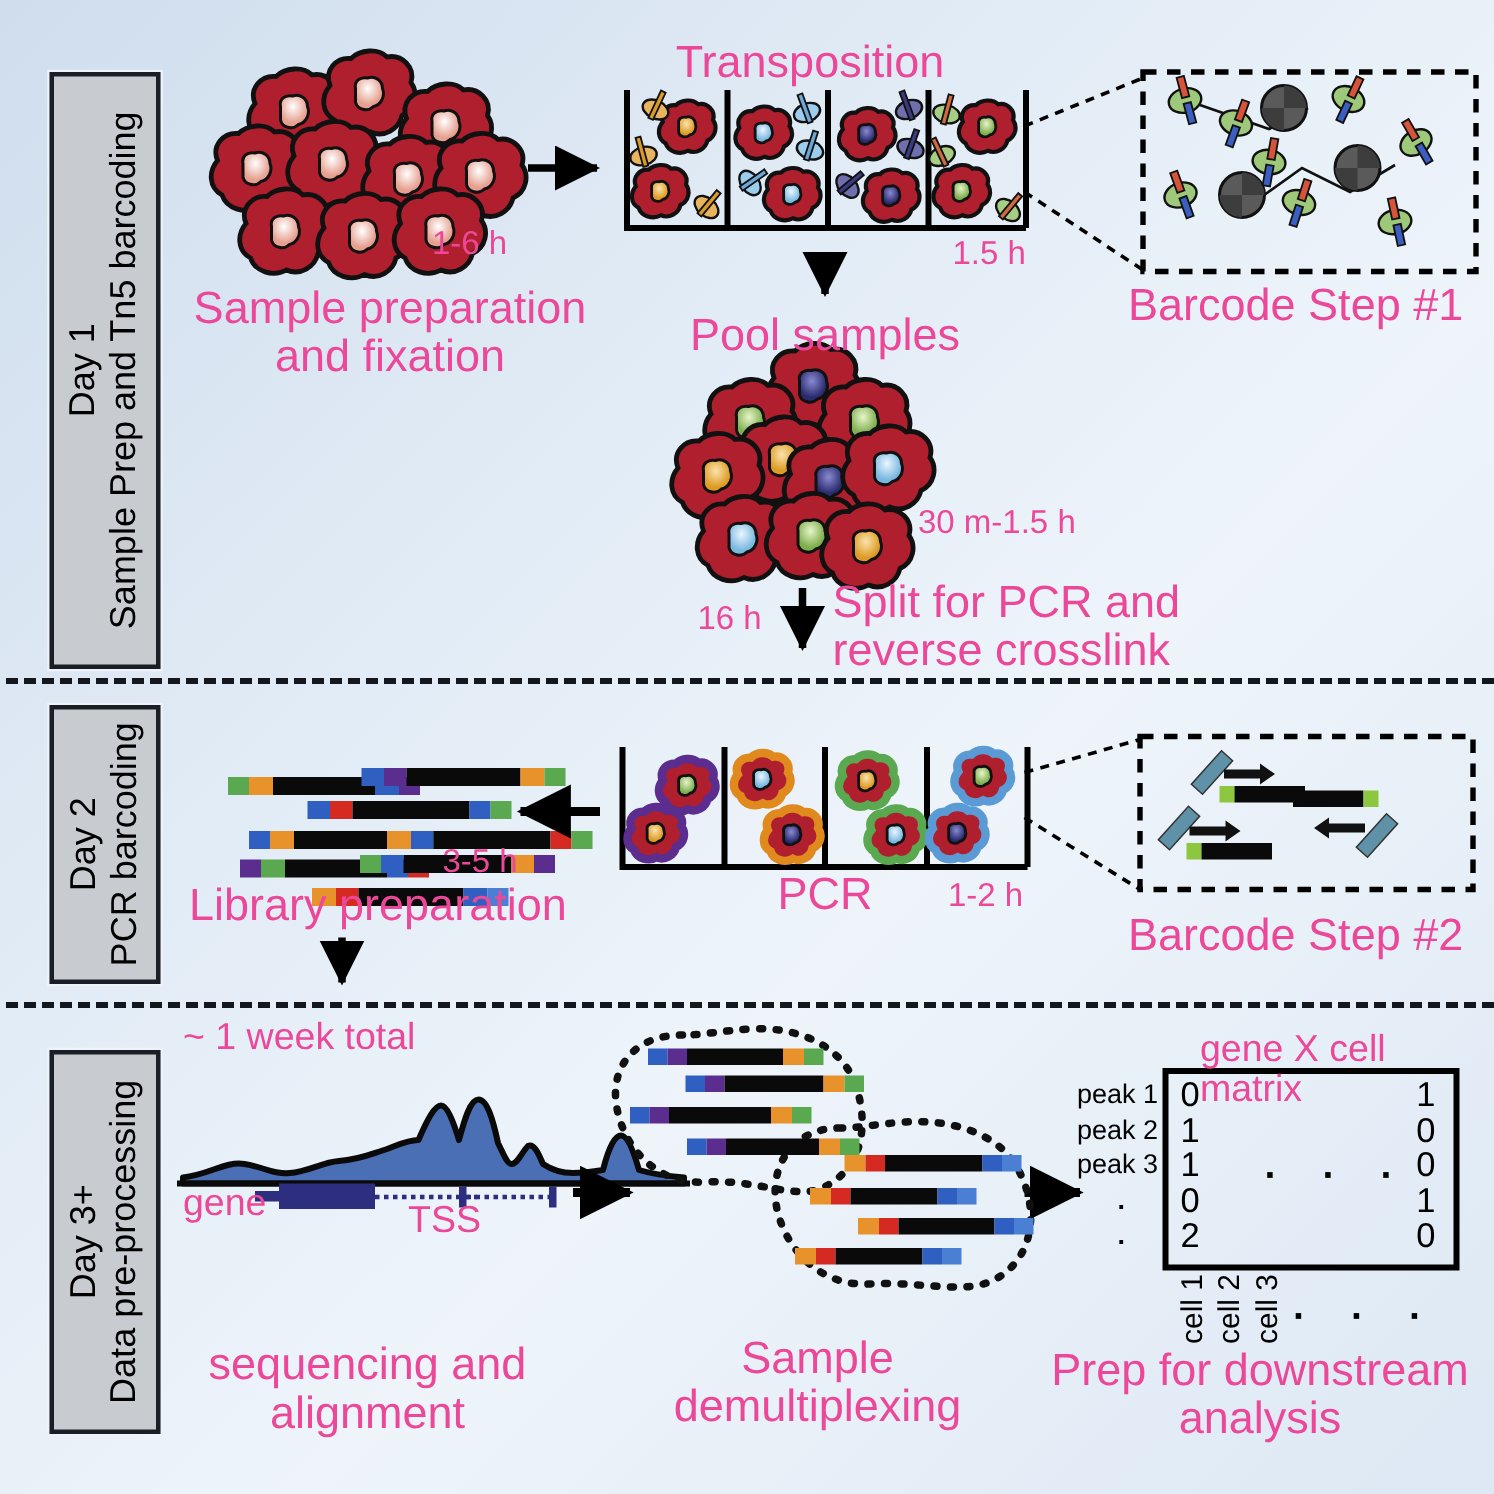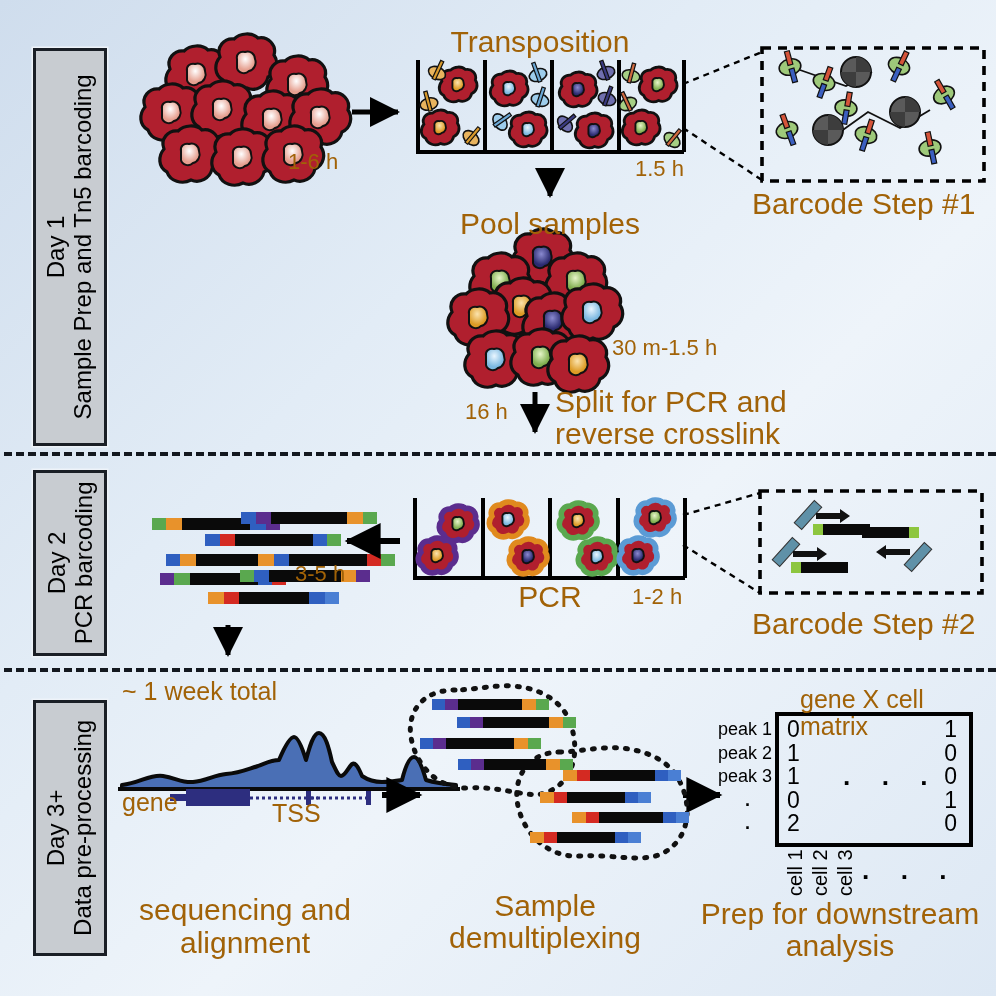--- a/index.html
+++ b/index.html
@@ -4,21 +4,21 @@
 <style>
   html,body{margin:0;padding:0;}
   body{
     width:996px;height:996px;overflow:hidden;
     font-family:"Liberation Sans", sans-serif;
     background:linear-gradient(135deg,#cfdded 0%,#e2ecf6 35%,#eef4fa 60%,#dde8f4 100%);
     position:relative;
   }
   #stage{position:absolute;inset:0;}
   svg.layer{position:absolute;left:0;top:0;width:996px;height:996px;overflow:visible;}
-  .lbl{position:absolute;color:#a16207;line-height:1.08;}
+  .lbl{position:absolute;color:#ec4899;line-height:1.08;}
   .big{font-size:30px;}
   .mid{font-size:25px;}
   .time{font-size:22px;}
   .ctr{text-align:center;}
   .daybox{
     position:absolute;background:#c8ccd1;border:3px solid #1a1f26;
     box-shadow:0 0 0 1.5px #eef3f9;
     display:flex;align-items:center;justify-content:center;
   }
   .dayinner{
@@ -606,30 +606,35 @@
           <rect x="98" y="0" width="13" height="11" fill="#4a7fd4"></rect>
       </g>
     </g>
 
     <rect x="777" y="714" width="194" height="131" fill="none" stroke="#000" stroke-width="4"></rect>
   </svg>
 
   <div class="lbl big ctr" style="left:400px;top:26px;width:280px;">Transposition</div>
   <div class="lbl time" style="left:288px;top:150px;">1-6 h</div>
   <div class="lbl time" style="left:635px;top:157px;">1.5 h</div>
+  <div class="lbl big ctr" style="left:110px;top:190px;width:300px;">
+    <span>Sample preparation</span><br>
+    <span>and fixation</span>
+  </div>
   <div class="lbl big ctr" style="left:430px;top:208px;width:240px;">Pool samples</div>
   <div class="lbl big" style="left:752px;top:188px;">Barcode Step #1</div>
   <div class="lbl time" style="left:612px;top:336px;">30 m-1.5 h</div>
   <div class="lbl time" style="left:465px;top:400px;">16 h</div>
   <div class="lbl big ctr" style="left:555px;top:386px;width:320px;text-align:left;">
     <span>Split for PCR and</span><br>
     <span>reverse crosslink</span>
   </div>
 
   <div class="lbl time" style="left:295px;top:562px;">3-5 h</div>
+  <div class="lbl big" style="left:126px;top:588px;">Library preparation</div>
   <div class="lbl time" style="left:632px;top:585px;">1-2 h</div>
   <div class="lbl big ctr" style="left:470px;top:581px;width:160px;">
     <span>PCR</span><br>
   </div>
   <div class="lbl big" style="left:752px;top:608px;">Barcode Step #2</div>
 
   <div class="lbl mid" style="left:122px;top:678px;">~ 1 week total</div>
   <div class="lbl mid" style="left:122px;top:789px;">gene</div>
   <div class="lbl mid" style="left:272px;top:800px;">TSS</div>
   <div class="lbl big ctr" style="left:100px;top:862px;width:290px;">

